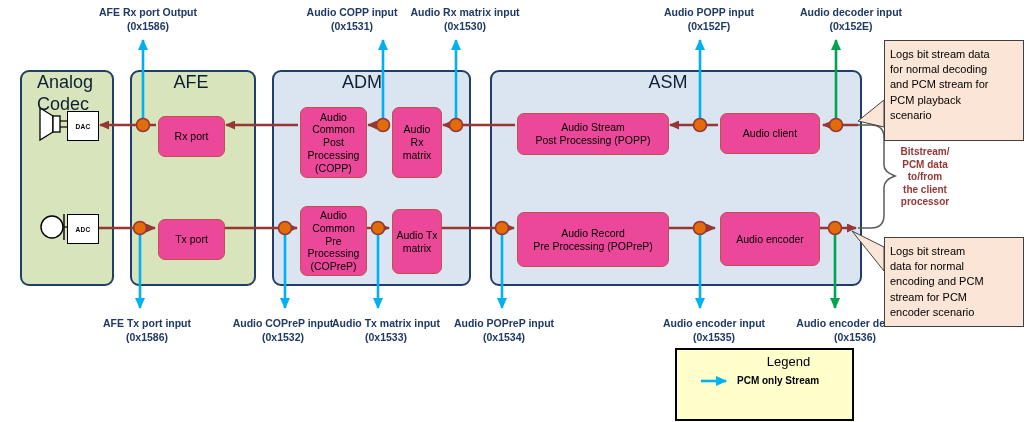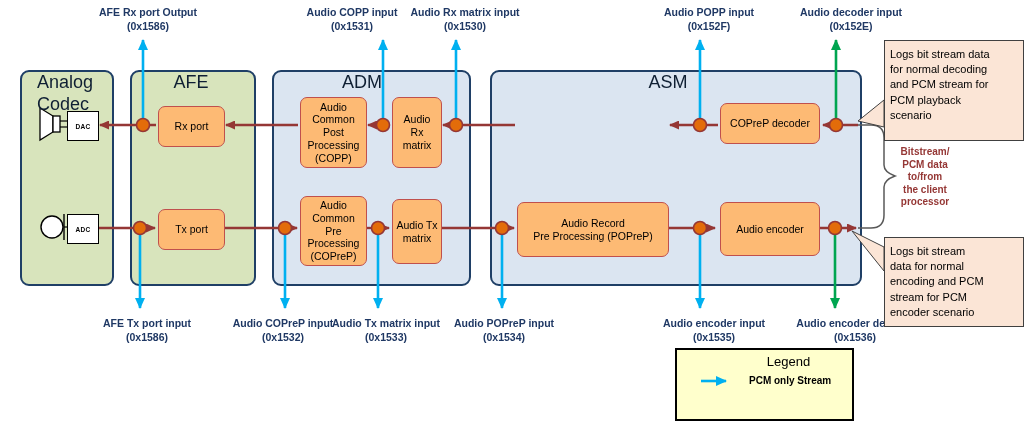--- a/index.html
+++ b/index.html
@@ -12,23 +12,23 @@
     position:absolute; border:2px solid #1f3f66; border-radius:9px; z-index:1;
   }
   .bigbox.green { background:#d8e4bc; }
   .bigbox.blue  { background:#dbe5f1; }
   .blocktitle {
     position:absolute; z-index:3; transform:translateX(-50%);
     font-size:18px; color:#0f1f33; line-height:1.22; white-space:pre-line;
   }
   svg.layer { position:absolute; left:0; top:0; z-index:2; }
   .ibox {
-    position:absolute; z-index:3; background:#fdba74; border:1.5px solid #c0504d;
+    position:absolute; z-index:3; background:#ec4899; border:1.5px solid #c0504d;
     border-radius:7px; display:flex; align-items:center; justify-content:center;
-    text-align:center; font-size:10.5px; line-height:1.22; color:#000;
+    text-align:center; font-size:10.5px; line-height:1.22; color:#000;margin-top:10px;
   }
   .chipbox {
     position:absolute; z-index:3; background:#fff; border:1.3px solid #000;
     display:flex; align-items:center; justify-content:center;
     font-size:6.5px; font-weight:bold; color:#000; letter-spacing:0.3px;
   }
   .taplabel {
     position:absolute; z-index:3; transform:translateX(-50%);
     font-size:10.5px; font-weight:bold; color:#1f3864; text-align:center;
     line-height:1.3; white-space:pre-line;
@@ -38,21 +38,21 @@
     font-size:11px; color:#000; line-height:1.38; padding:6px 5px; white-space:pre-line;
   }
   .bracenote {
     position:absolute; z-index:3; width:66px; text-align:center;
     font-size:10px; font-weight:bold; color:#953735; line-height:1.25; white-space:pre-line;
   }
   .legend {
     position:absolute; z-index:3; background:#ffffcc; border:2px solid #000;
   }
   .legend-title { font-size:13px; color:#000; text-align:center; margin-top:4px;margin-left:48px; }
-  .legend-row { display:flex; align-items:center; margin:6px 0 0 22px; gap:14px; }
+  .legend-row { display:flex; align-items:center; margin:6px 0 0 22px; gap:2px; }
   .legend-label { font-size:10px; font-weight:bold; color:#000; }
 </style>
 </head>
 <body>
 
 <div class="canvas">
 
   <div class="bigbox green" style="left:20px;top:70px;width:90px;height:212px"></div>
   <div class="bigbox green" style="left:130px;top:70px;width:122px;height:212px"></div>
   <div class="bigbox blue" style="left:272px;top:70px;width:195px;height:212px"></div>
@@ -174,22 +174,26 @@
       <span class="prelines">Audio
 Common
 Pre
 Processing
 (COPreP)</span>
     </div>
   <div class="ibox" style="left:392px;top:199px;width:48px;height:63px">
       <span class="prelines">Audio Tx
 matrix</span>
     </div>
+  <div class="ibox" style="left:517px;top:103px;width:150px;height:40px">
+      <span class="prelines">Audio Stream
+Post Processing (POPP)</span>
+    </div>
   <div class="ibox" style="left:720px;top:103px;width:98px;height:39px">
-      <span class="prelines">COPreP decoder</span>
+      <span class="prelines">Audio client</span>
     </div>
   <div class="ibox" style="left:517px;top:202px;width:150px;height:53px">
       <span class="prelines">Audio Record
 Pre Processing (POPreP)</span>
     </div>
   <div class="ibox" style="left:720px;top:202px;width:98px;height:52px">
       <span class="prelines">Audio encoder</span>
     </div>
 
   <div class="taplabel" style="left:148px;top:6px">AFE Rx port Output

